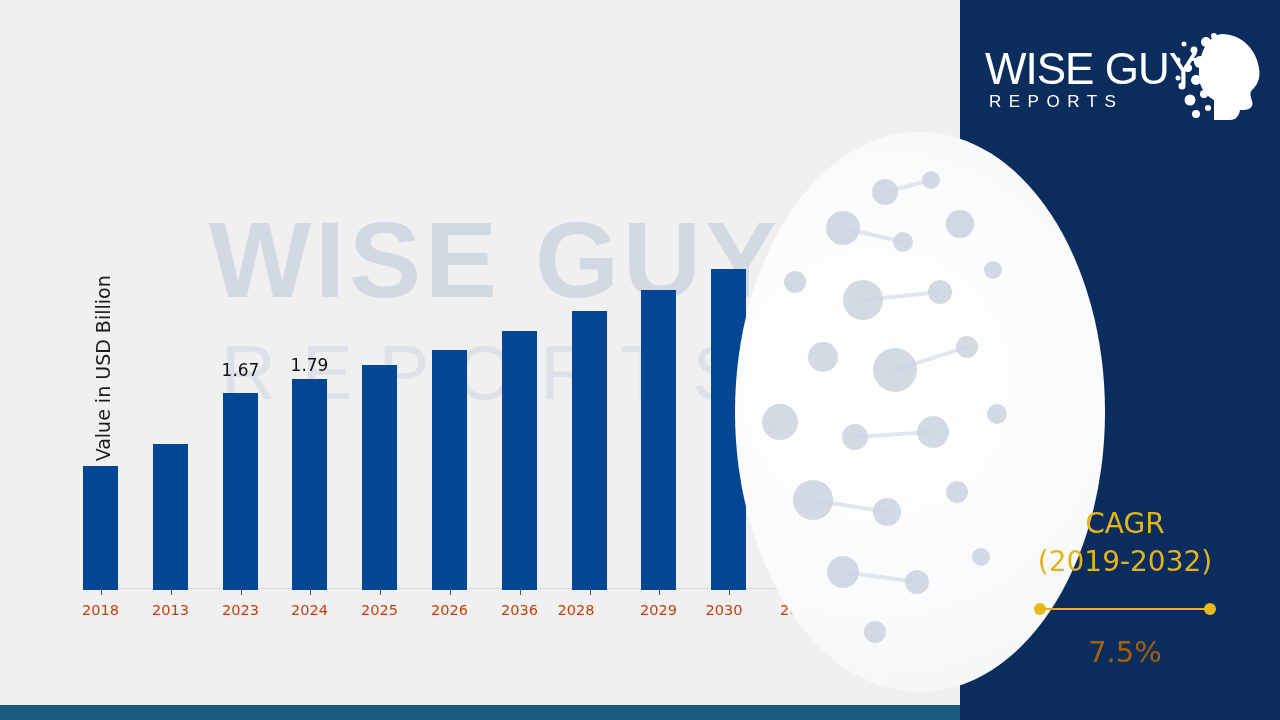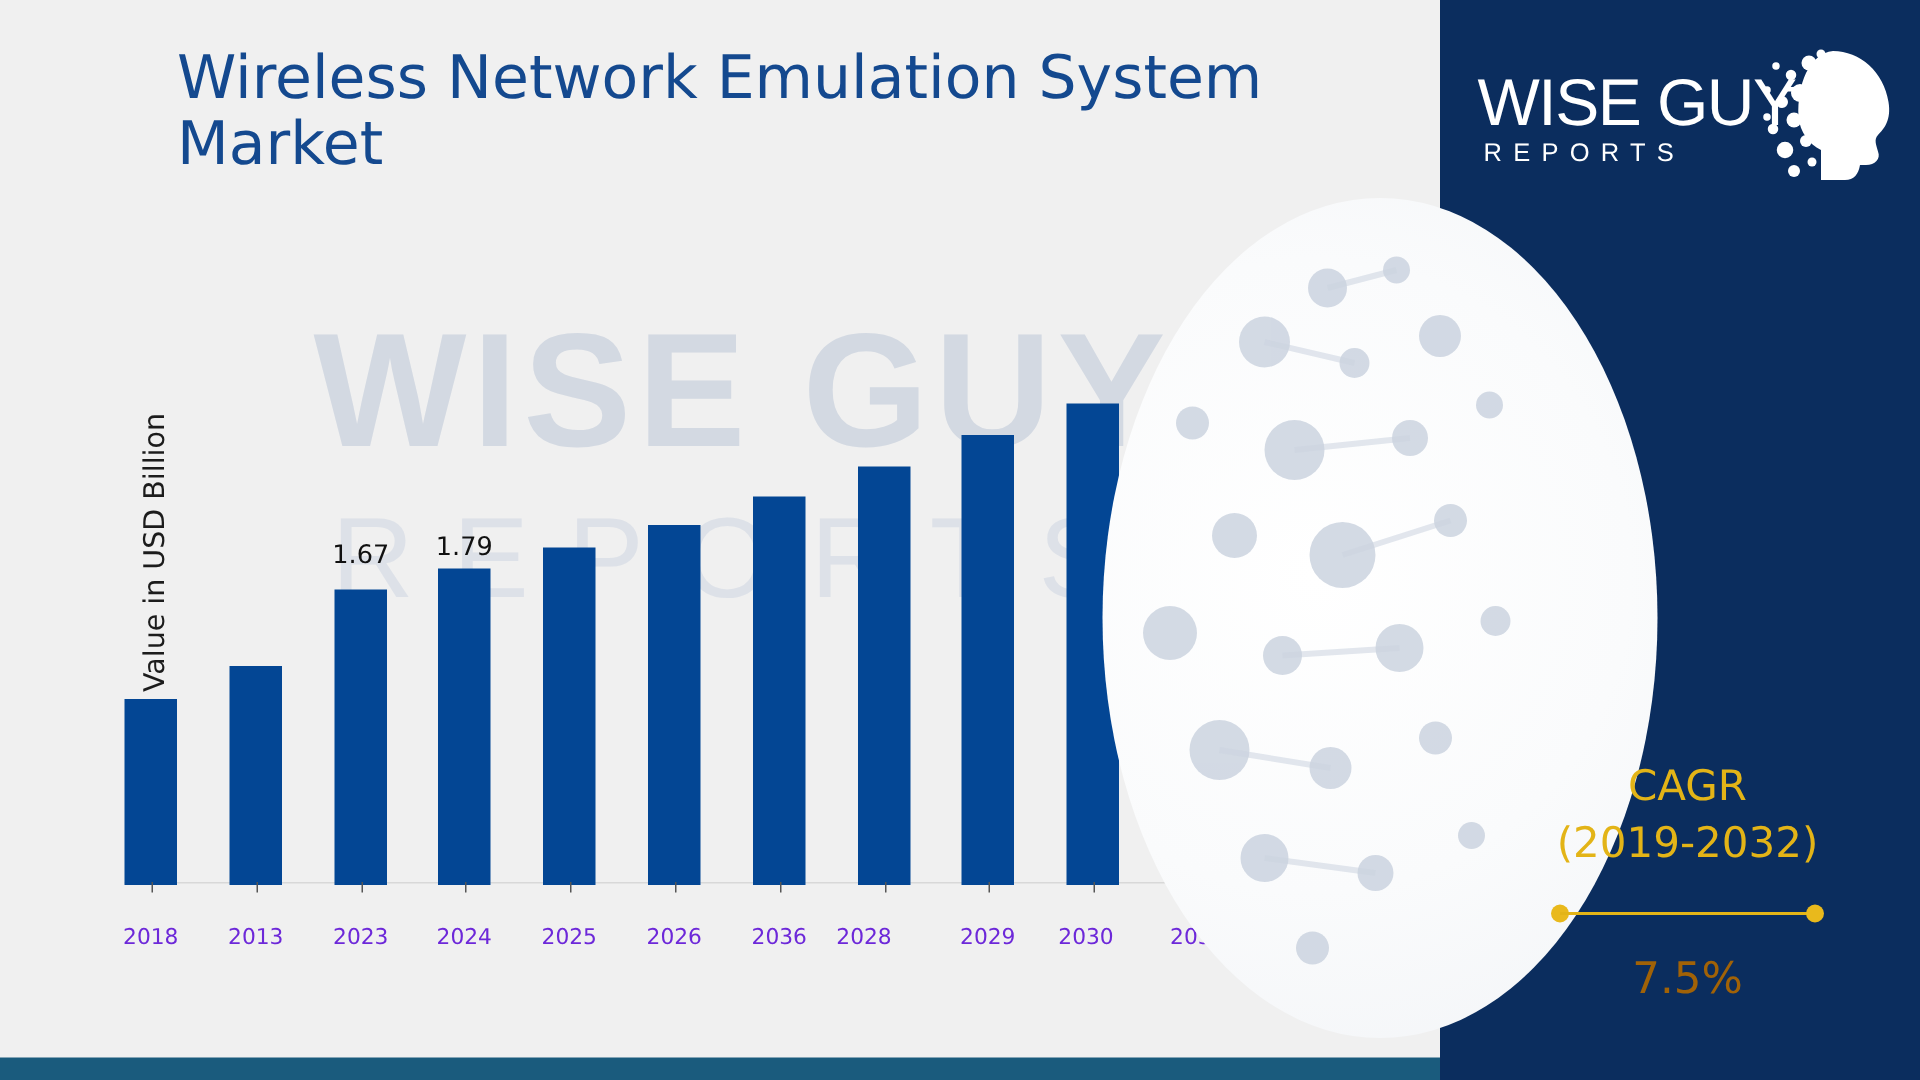--- a/index.html
+++ b/index.html
@@ -83,21 +83,21 @@
   }
   .bar-value{
     position:absolute;left:50%;transform:translateX(-50%);
     font-size:17px;color:#111;white-space:nowrap;
   }
   .tick{
     position:absolute;top:438px;width:1px;height:7px;background:#555;
   }
   .xtick-label{
     position:absolute;top:452px;width:70px;margin-left:-35px;
-    text-align:center;font-size:14.5px;color:#6d28d9;margin-top:15px;
+    text-align:center;font-size:14.5px;color:#c2410c;
   }
 
   
   .right-panel{
     position:absolute;left:960px;top:0;width:320px;height:720px;
     background:#0b2d5e;overflow:hidden;
   }
   .right-clip{
     position:absolute;left:0;top:0;width:1280px;height:720px;
     overflow:hidden;pointer-events:none;
@@ -148,21 +148,20 @@
     margin-top:20px;font-size:29px;line-height:34px;color:#a16207;
   }
 </style>
 </head>
 <body>
 
 <div id="stage">
 
   <div class="left-panel">
 
-    <div class="chart-title">Wireless Network Emulation System Market</div>
 
     <div class="watermark">
       <div class="wm-line1">WISE GUY</div>
       <div class="wm-line2">REPORTS</div>
     </div>
 
     <div class="ylabel-wrap">
       <div class="ylabel">Market Value in USD Billion</div>
     </div>
 

